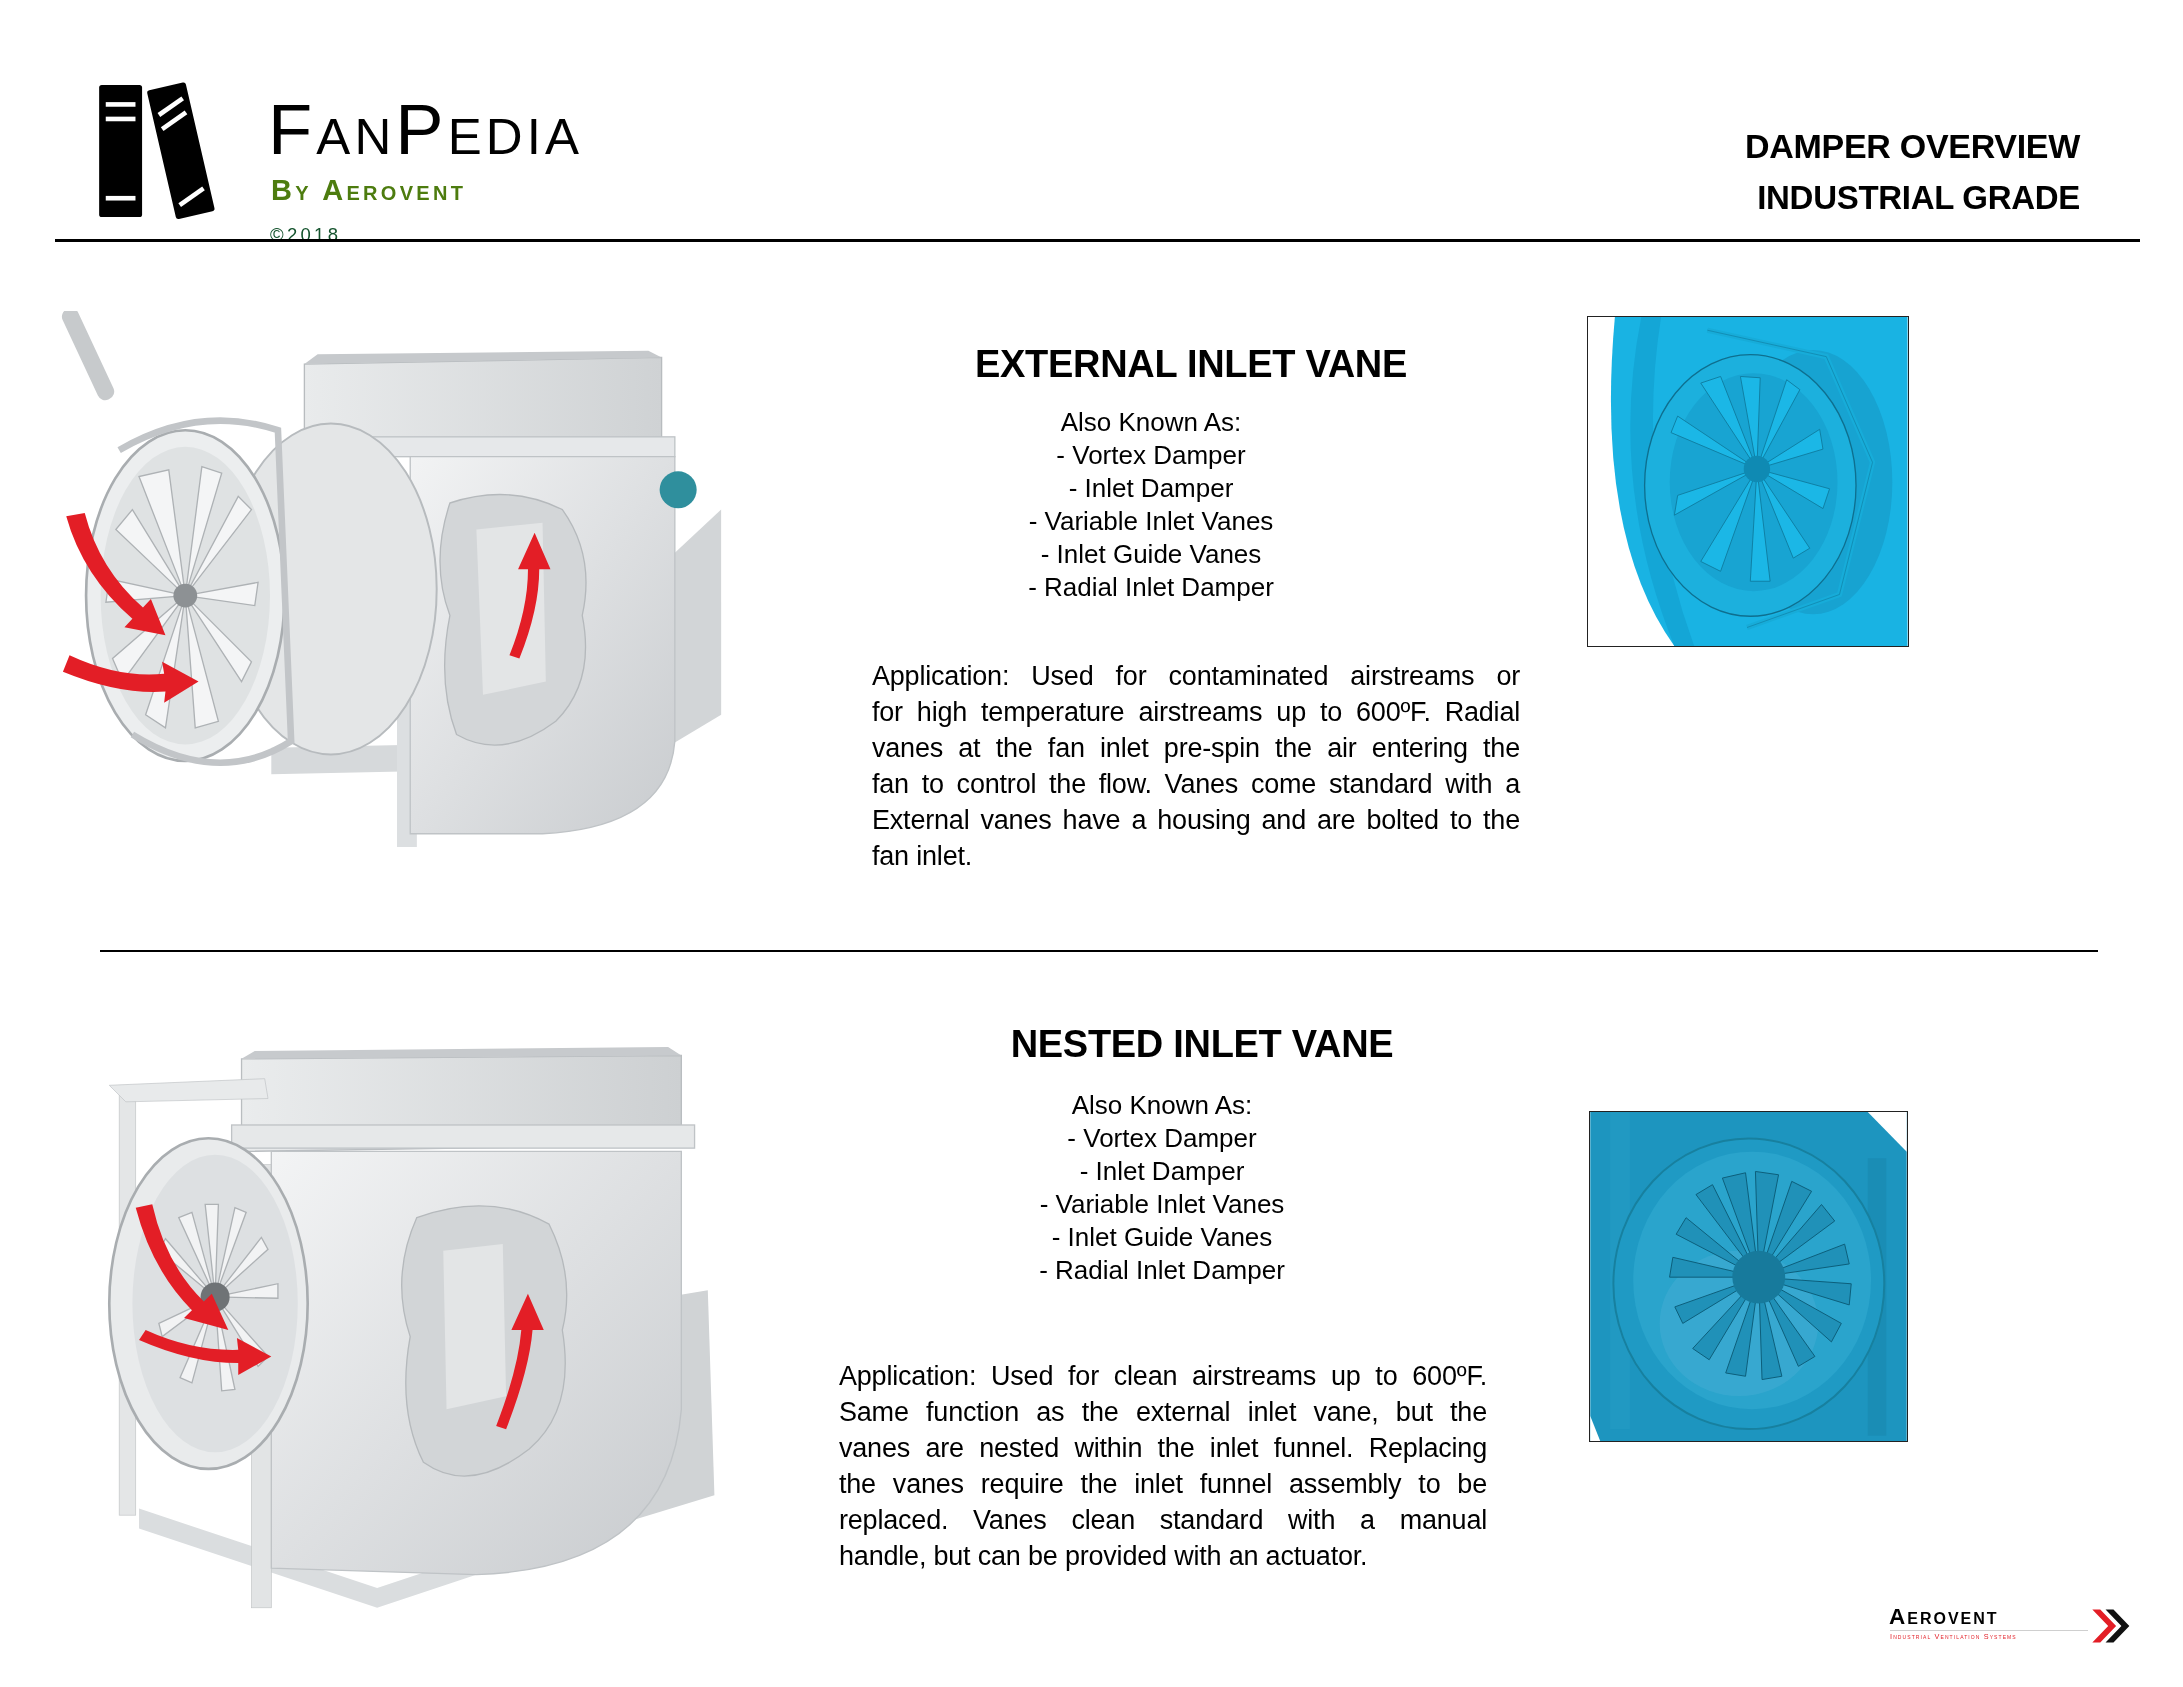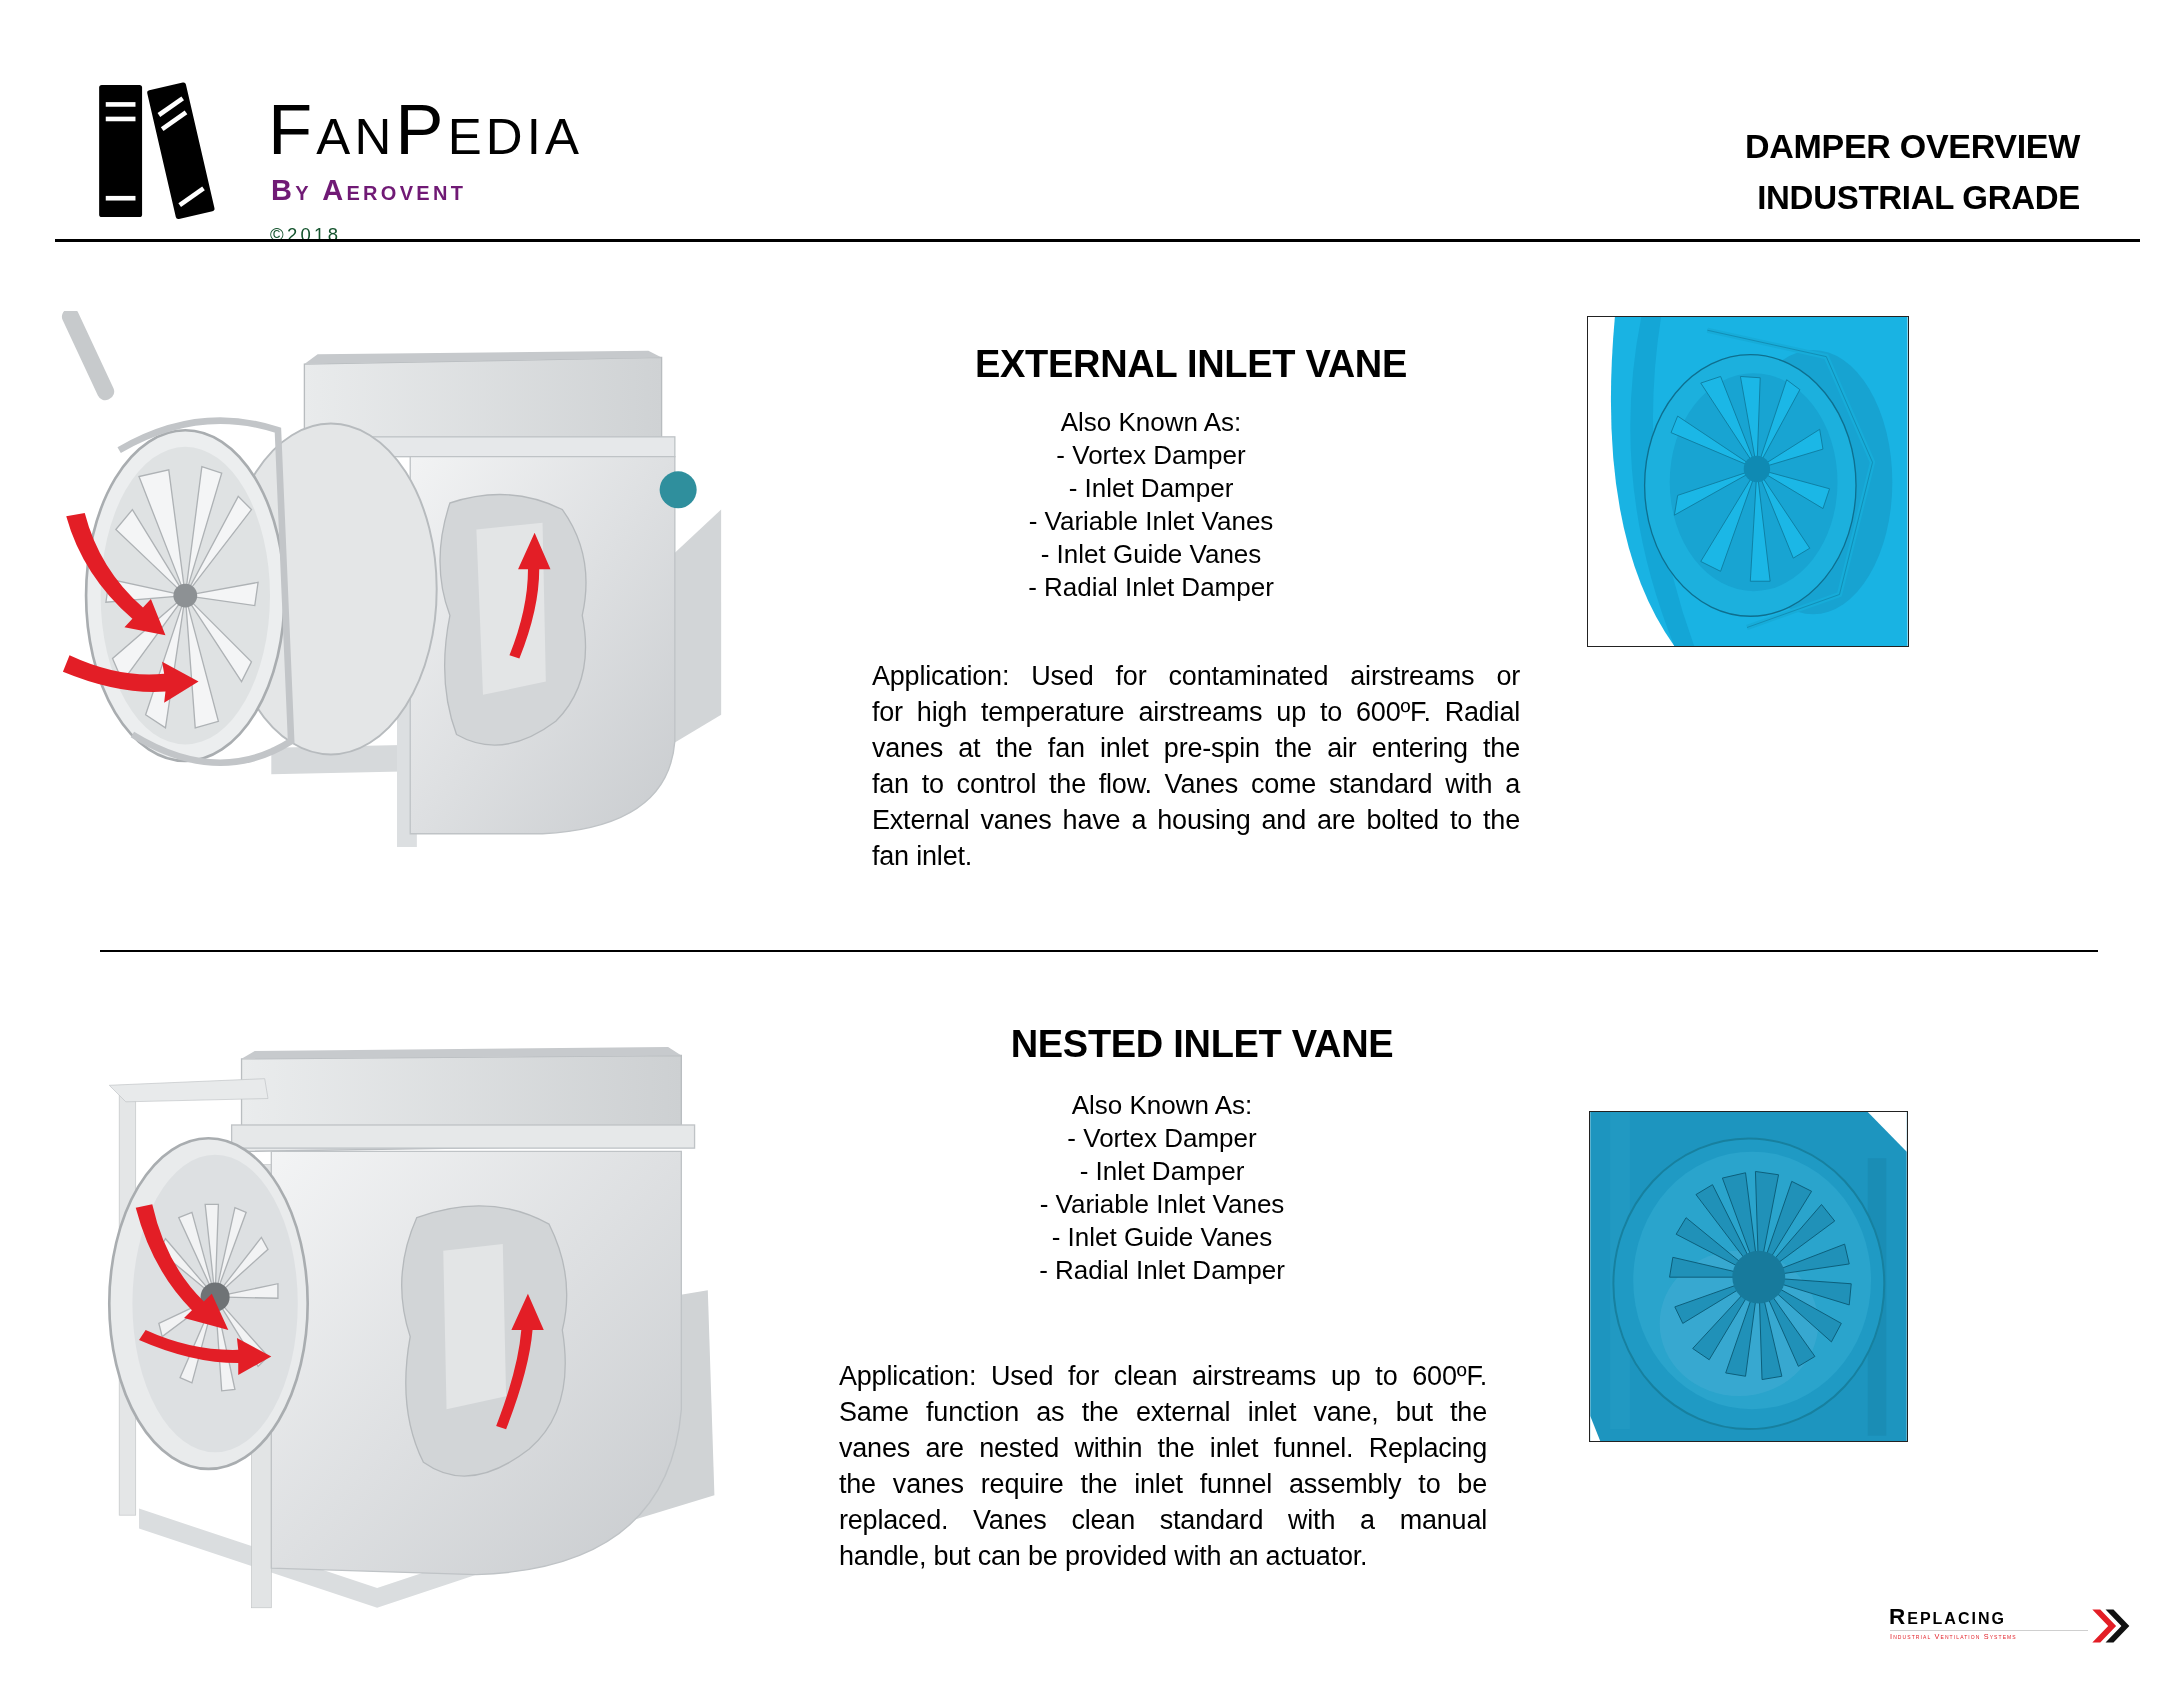--- a/index.html
+++ b/index.html
@@ -2,21 +2,21 @@
 <html style="font-size:10.6px"><head>
 <meta charset="utf-8">
 <style>
   html, body { margin: 0; padding: 0; background: #ffffff; }
   body { width: 2183px; height: 1687px; position: relative; overflow: hidden; font-family: "Liberation Sans", sans-serif; color: #000; }
   .abs { position: absolute; }
 
   
   .books { left: 99px; top: 79px; width: 139px; height: 142px; }
   .brand-name { left: 268px; top: 94px; font-size: 71px; line-height: 71px; letter-spacing: 4px; font-variant: small-caps; font-weight: 400; white-space: nowrap; color: #000; transform: scaleX(1.02); transform-origin: left top; }
-  .brand-sub { left: 271px; top: 176px; font-size: 29px; line-height: 29px; letter-spacing: 3.3px; font-variant: small-caps; color: #701a75; white-space: nowrap; font-weight: 700; }
+  .brand-sub { left: 271px; top: 176px; font-size: 29px; line-height: 29px; letter-spacing: 3.3px; font-variant: small-caps; color: #4d7c0f; white-space: nowrap; font-weight: 700; }
   .brand-copy { left: 270px; top: 225px; font-size: 18.5px; line-height: 20px; letter-spacing: 3.3px; color: #14532d; white-space: nowrap; }
 
   .doc-title { right: 103px; top: 121px; font-size: 34px; line-height: 50px; font-weight: 700; white-space: nowrap; text-align: right; letter-spacing: -0.3px; }
   .doc-subtitle { right: 103px; top: 179px; font-size: 33px; line-height: 37px; font-weight: 700; white-space: nowrap; text-align: right; letter-spacing: -0.3px; }
   .header-rule { left: 55px; top: 239px; width: 2085px; height: 3.3px; background: #000; }
 
   
   .fan-illus { }
   .sec-title { font-size: 38px; line-height: 42px; font-weight: 700; white-space: nowrap; transform: translateX(-50%); letter-spacing: -0.3px; margin-left: 40px; }
   .aka { width: 463px; transform: translateX(-50%); text-align: center; font-size: 26px; line-height: 33px; }
@@ -251,21 +251,21 @@
       <polygon points="255,250 180,375 155,358"></polygon>
       <polygon points="255,250 140,320 128,295"></polygon>
       <polygon points="255,250 120,250 125,220"></polygon>
       <polygon points="255,250 130,185 145,160"></polygon>
       <polygon points="255,250 160,125 185,110"></polygon>
     </g>
     <circle cx="255" cy="250" r="40" fill="#177a9c"></circle>
   </svg>
 </div>
 
-<div class="abs footer-name">Replacing</div>
+<div class="abs footer-name">Aerovent</div>
 <div class="abs footer-line"></div>
 <div class="abs footer-tag">Industrial Ventilation Systems</div>
 <div class="abs footer-chevrons">
   <svg width="41" height="36" viewBox="0 0 62 54">
     <polygon points="2,2 14,2 38,27 14,52 2,52 26,27" fill="#e31e26"></polygon>
     <polygon points="22,2 34,2 58,27 34,52 22,52 46,27" fill="#111"></polygon>
   </svg>
 </div>
 
 

